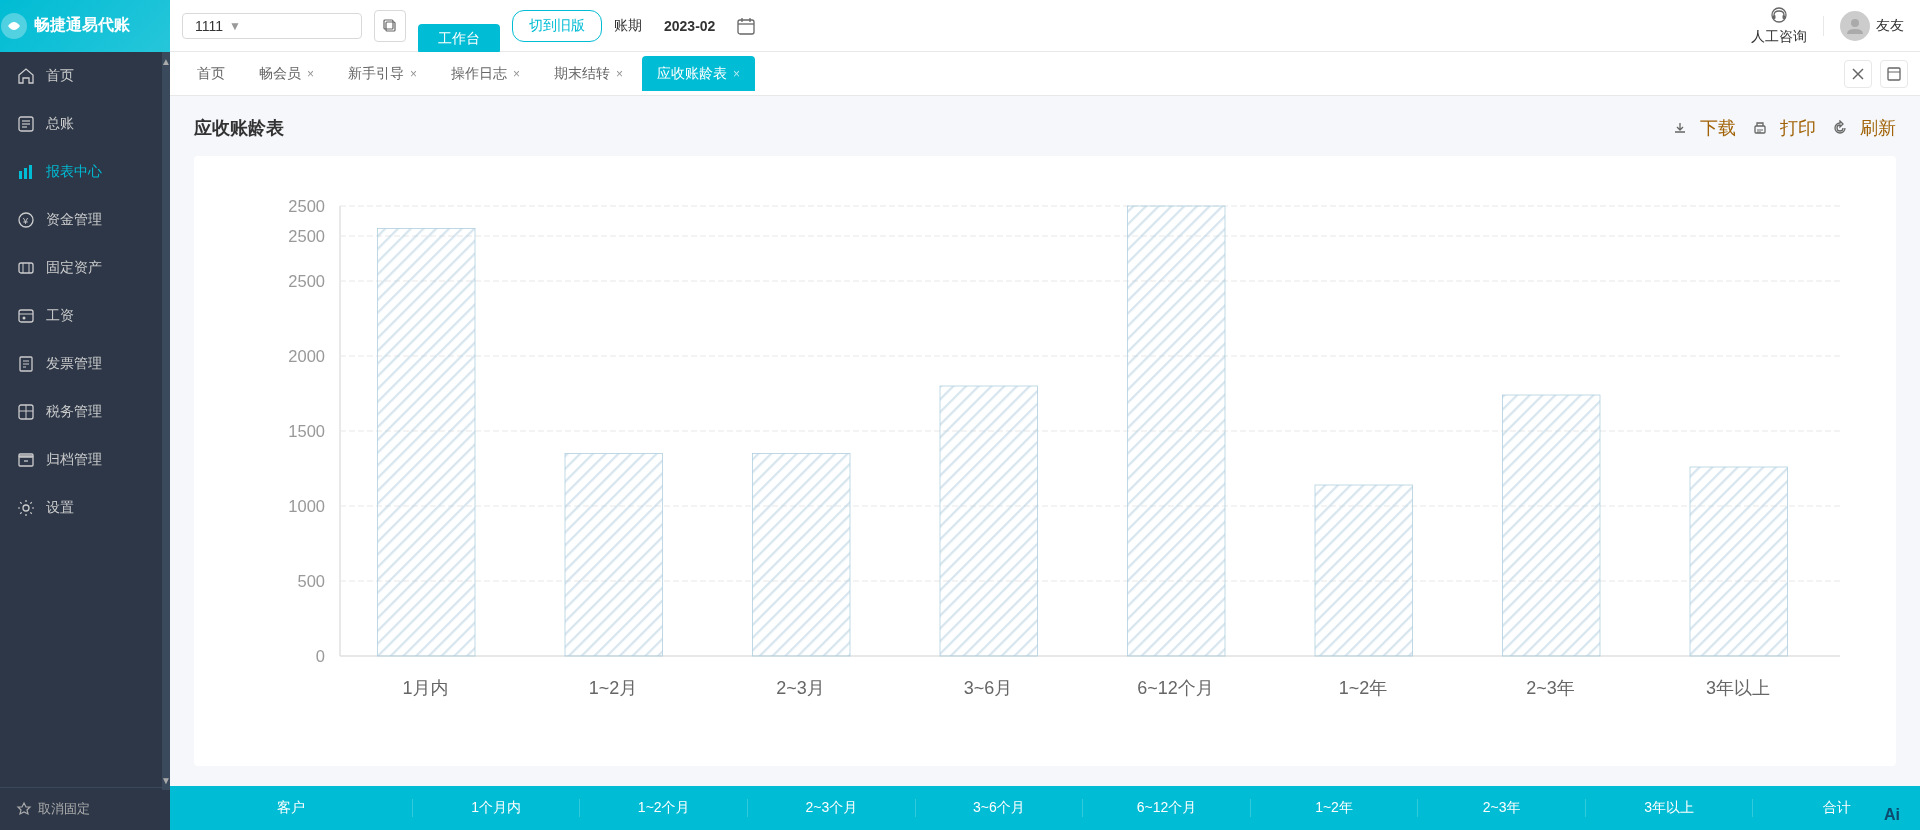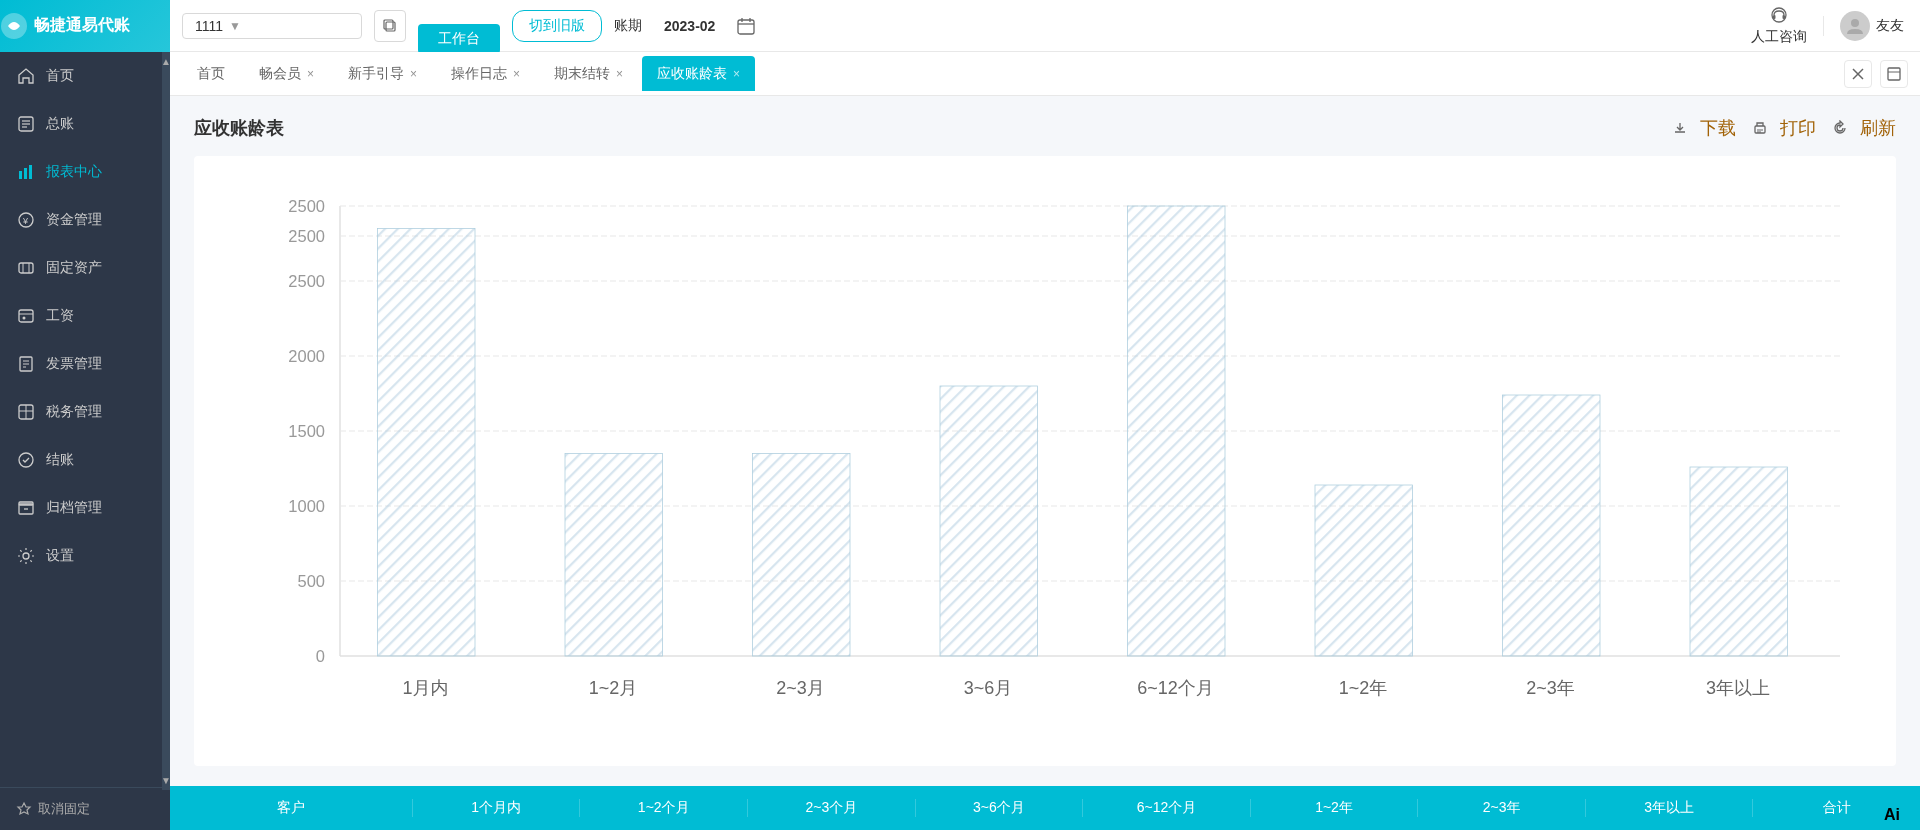--- a/index.html
+++ b/index.html
@@ -257,29 +257,20 @@
       <div class="sidebar-item-icon">
         <svg width="18" height="18" viewBox="0 0 18 18" fill="none">
           <rect x="2" y="2" width="14" height="14" rx="2" stroke="#ccc" stroke-width="1.3"></rect>
           <line x1="2" y1="8" x2="16" y2="8" stroke="#ccc" stroke-width="1"></line>
           <line x1="9" y1="2" x2="9" y2="16" stroke="#ccc" stroke-width="1"></line>
         </svg>
       </div>
       <span>税务管理</span>
     </div>
 
-    <div class="sidebar-item">
-      <div class="sidebar-item-icon">
-        <svg width="18" height="18" viewBox="0 0 18 18" fill="none">
-          <circle cx="9" cy="9" r="7" stroke="#ccc" stroke-width="1.3"></circle>
-          <path d="M6 9L8 11L12 7" stroke="#ccc" stroke-width="1.3"></path>
-        </svg>
-      </div>
-      <span>结账</span>
-    </div>
 
     <div class="sidebar-item">
       <div class="sidebar-item-icon">
         <svg width="18" height="18" viewBox="0 0 18 18" fill="none">
           <rect x="2" y="5" width="14" height="10" rx="1" stroke="#ccc" stroke-width="1.3"></rect>
           <rect x="2" y="3" width="14" height="3" rx="1" stroke="#ccc" stroke-width="1.3"></rect>
           <line x1="7" y1="10" x2="11" y2="10" stroke="#ccc" stroke-width="1.3"></line>
         </svg>
       </div>
       <span>归档管理</span>
@@ -463,18 +454,18 @@
         <span>2~3年</span>
       </div>
       <div class="th">
         <span>3年以上</span>
       </div>
       <div class="th">
         <span>合计</span>
       </div>
     </div>
 
-    <div style="position:fixed;bottom:0;right:0;background:#00bcd4;color:#000000;padding:6px 20px;font-size:16px;font-weight:bold;border-radius:4px 0 0 0;">
+    <div style="position:fixed;bottom:0;right:0;background:#00bcd4;color:#0c4a6e;padding:6px 20px;font-size:16px;font-weight:bold;border-radius:4px 0 0 0;">
       <span>Ai</span>
     </div>
 
   </div>
 </div>
 
 </body></html>

